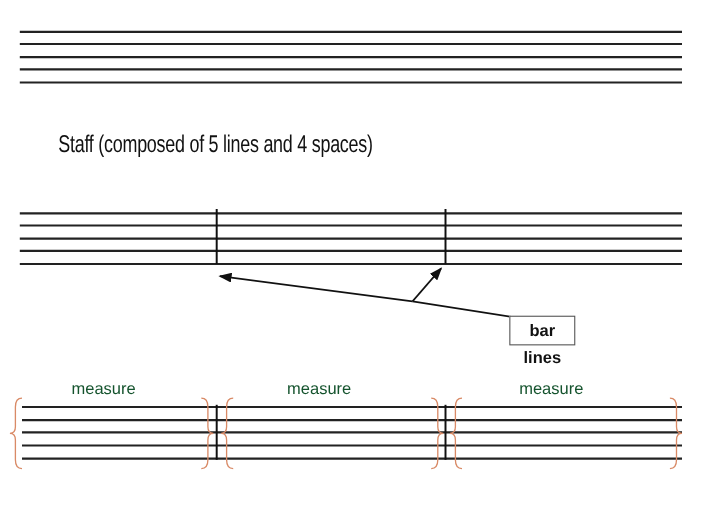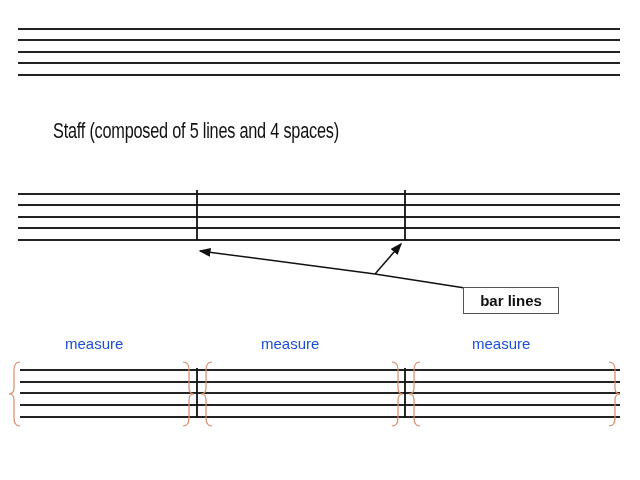--- a/index.html
+++ b/index.html
@@ -4,26 +4,26 @@
 <style>
   html, body { margin: 0; padding: 0; background: #ffffff; }
   body { width: 640px; height: 480px; position: relative; overflow: hidden; font-family: "Liberation Sans", sans-serif; }
   .layer { position: absolute; left: 0; top: 0; width: 640px; height: 480px; }
   .title {
     position: absolute; left: 53px; top: 118px;
     font-family: "Liberation Sans", sans-serif; font-size: 22px; color: #111;
     transform: scaleX(0.74); transform-origin: left top; white-space: nowrap; letter-spacing: -0.3px;
   }
   .callout {
-    position: absolute; left: 463px; top: 287px; width: 96px; height: 27px;
+    position: absolute; left: 463px; top: 287px; width: 60px; height: 27px;
     border: 1px solid #555; background: #fff; box-sizing: border-box;
     font-weight: bold; font-size: 15px; color: #111; line-height: 25px; text-align: center;
   }
   .measure-label {
-    position: absolute; top: 335px; font-size: 15px; color: #1d4ed8; white-space: nowrap;
+    position: absolute; top: 345px; font-size: 15px; color: #14532d; white-space: nowrap;
   }
 </style>
 </head>
 <body>
 
 <svg class="layer" viewBox="0 0 640 480" xmlns="http://www.w3.org/2000/svg">
   <defs>
     <marker id="arrowhead" markerWidth="8" markerHeight="6" refX="7" refY="3" orient="auto">
       <path d="M0,0 L8,3 L0,6 Z" fill="#111"></path>
     </marker>

